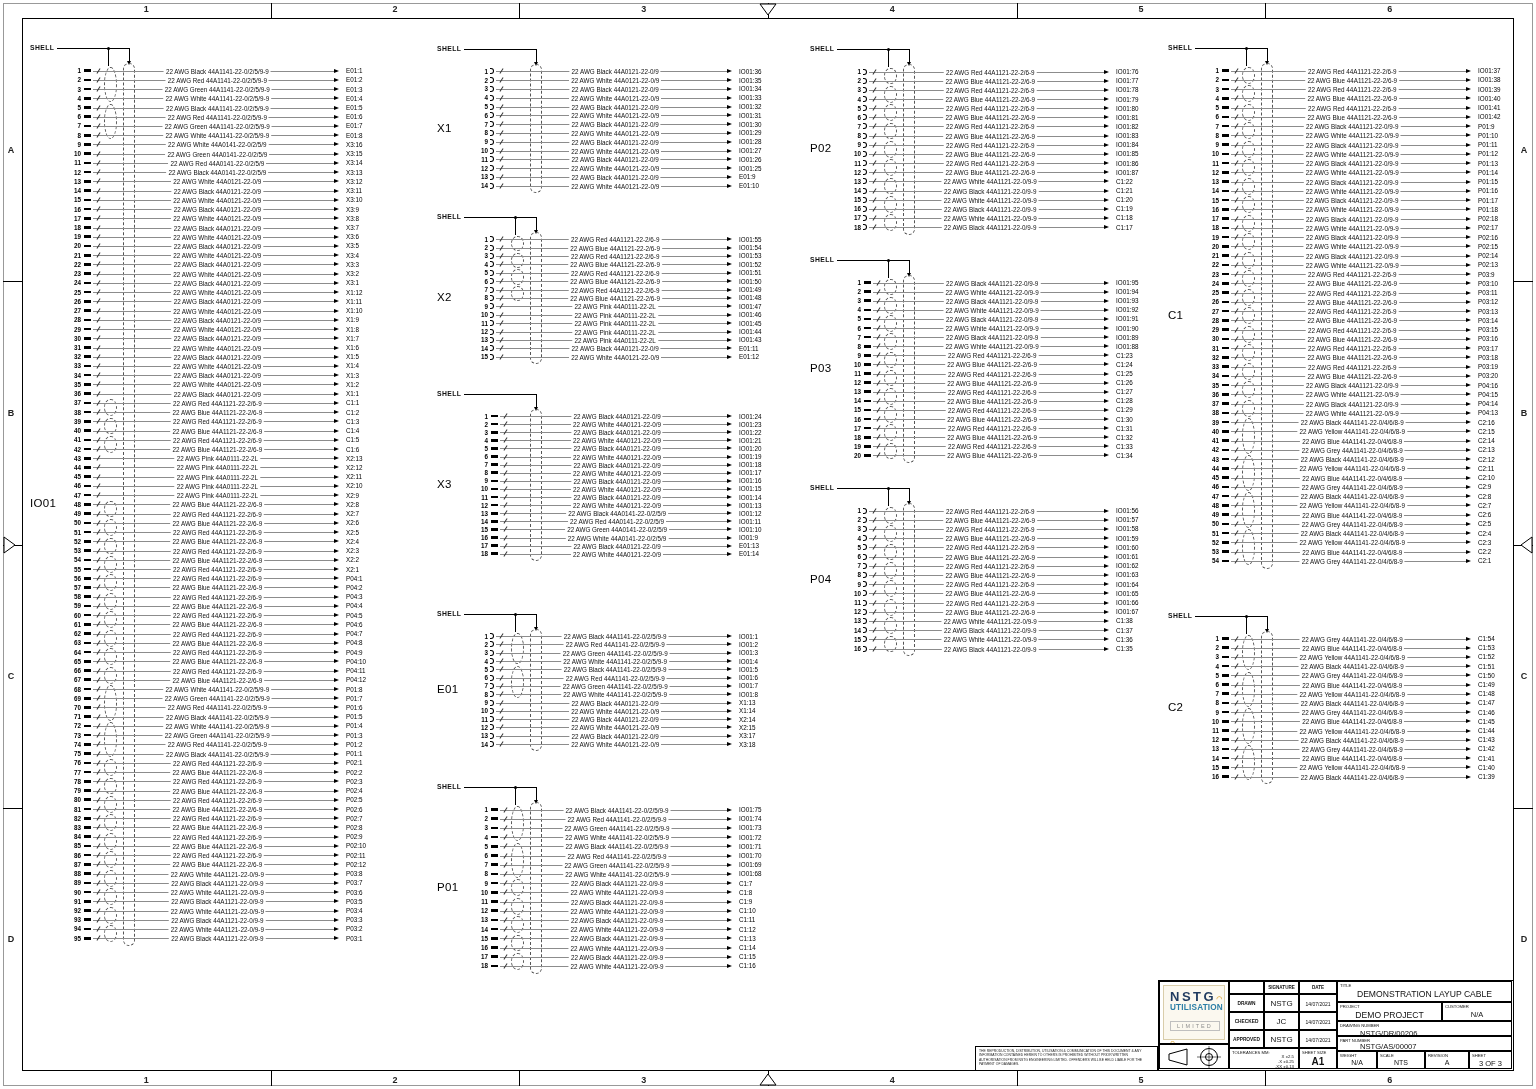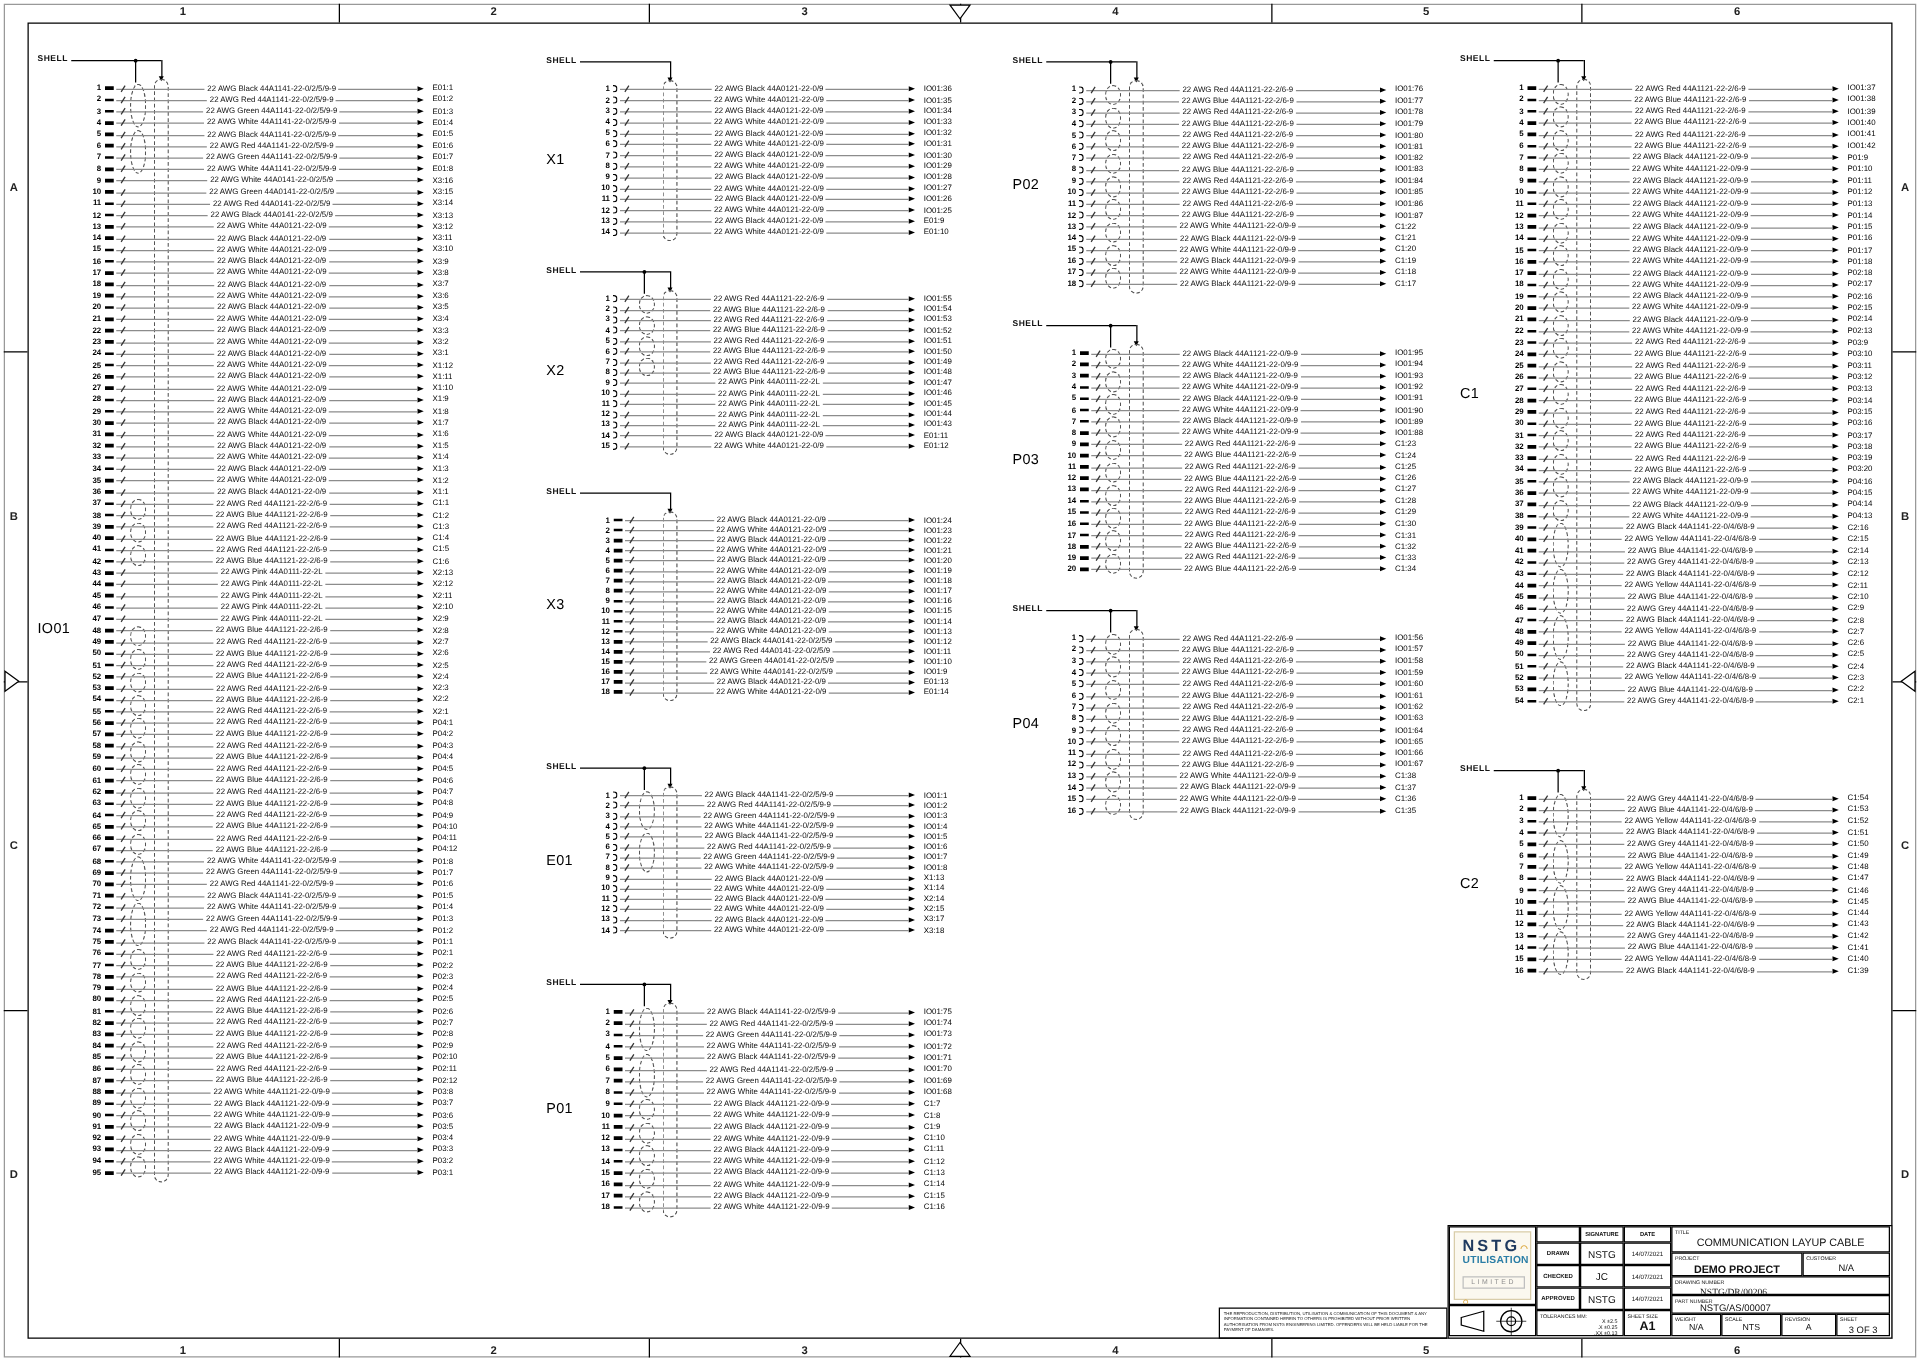--- a/index.html
+++ b/index.html
@@ -3654,33 +3654,33 @@
         <div>.XX  ±0.13</div>
       </div>
     </div>
     <div class="c" style="left:140px;top:67px;width:38px;height:21px;">
       <div class="cl">SHEET SIZE</div>
       <div class="cv" style="top:7px;font-size:10px;font-weight:bold;">A1</div>
     </div>
 
     <div class="c" style="left:178px;top:0;width:175px;height:21px;">
       <div class="cl">TITLE</div>
-      <div class="cv" style="top:7px;font-size:8.6px;">COMMUNICATION LAYUP CABLE</div>
+      <div class="cv" style="top:7px;font-size:8.6px;">DEMONSTRATION LAYUP CABLE</div>
     </div>
     <div class="c" style="left:178px;top:21px;width:105px;height:19px;">
       <div class="cl">PROJECT</div>
-      <div class="cv" style="top:7px;font-size:8.6px;font-weight:bold;">DEMO PROJECT</div>
+      <div class="cv" style="top:7px;font-size:8.6px;">DEMO PROJECT</div>
     </div>
     <div class="c" style="left:283px;top:21px;width:70px;height:19px;">
       <div class="cl">CUSTOMER</div>
       <div class="cv" style="top:7px;font-size:7.5px;">N/A</div>
     </div>
     <div class="c" style="left:178px;top:40px;width:175px;height:15px;">
       <div class="cl">DRAWING NUMBER</div>
-      <div style="position:absolute;top:7px;left:22px;font-size:7.6px;font-family:Liberation Serif, serif;">NSTG/DR/00206</div>
+      <div style="position:absolute;top:7px;left:22px;font-size:7.6px;">NSTG/DR/00206</div>
     </div>
     <div class="c" style="left:178px;top:55px;width:175px;height:15px;">
       <div class="cl">PART NUMBER</div>
       <div style="position:absolute;top:5px;left:22px;font-size:7.6px;">NSTG/AS/00007</div>
     </div>
     <div class="c" style="left:178px;top:70px;width:40px;height:18px;">
       <div class="cl">WEIGHT</div>
       <div class="cv" style="top:7px;font-size:7px;">N/A</div>
     </div>
     <div class="c" style="left:218px;top:70px;width:48px;height:18px;">

